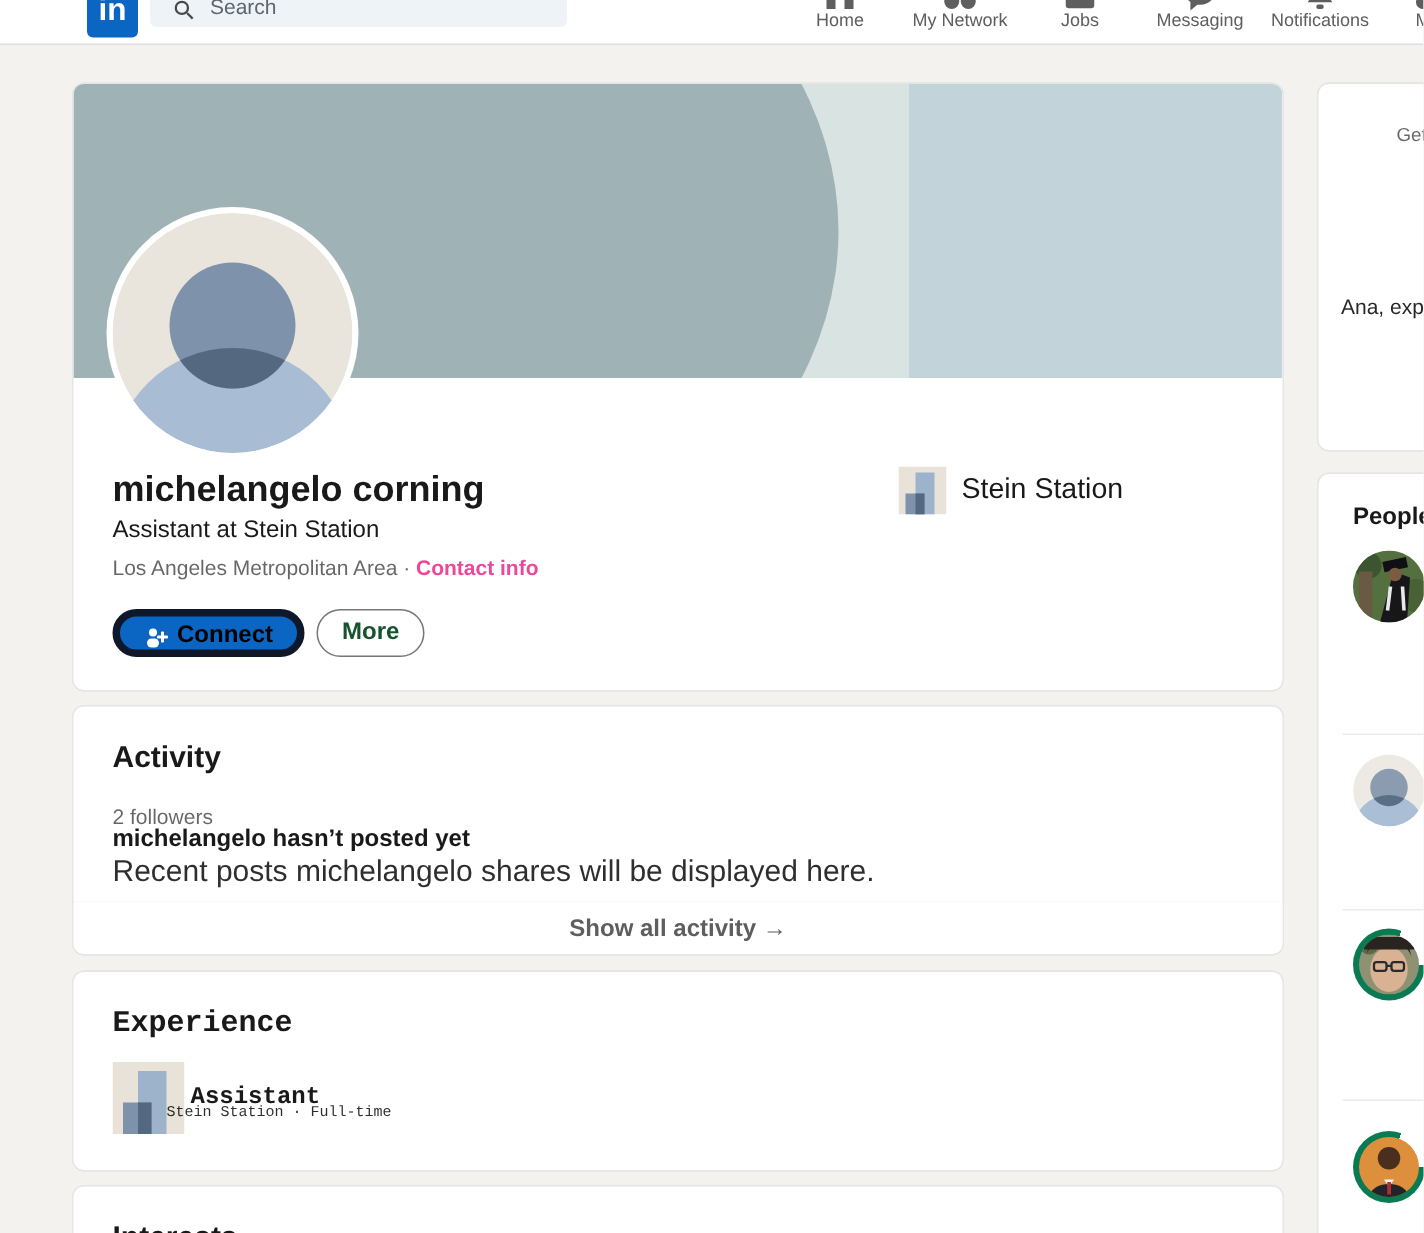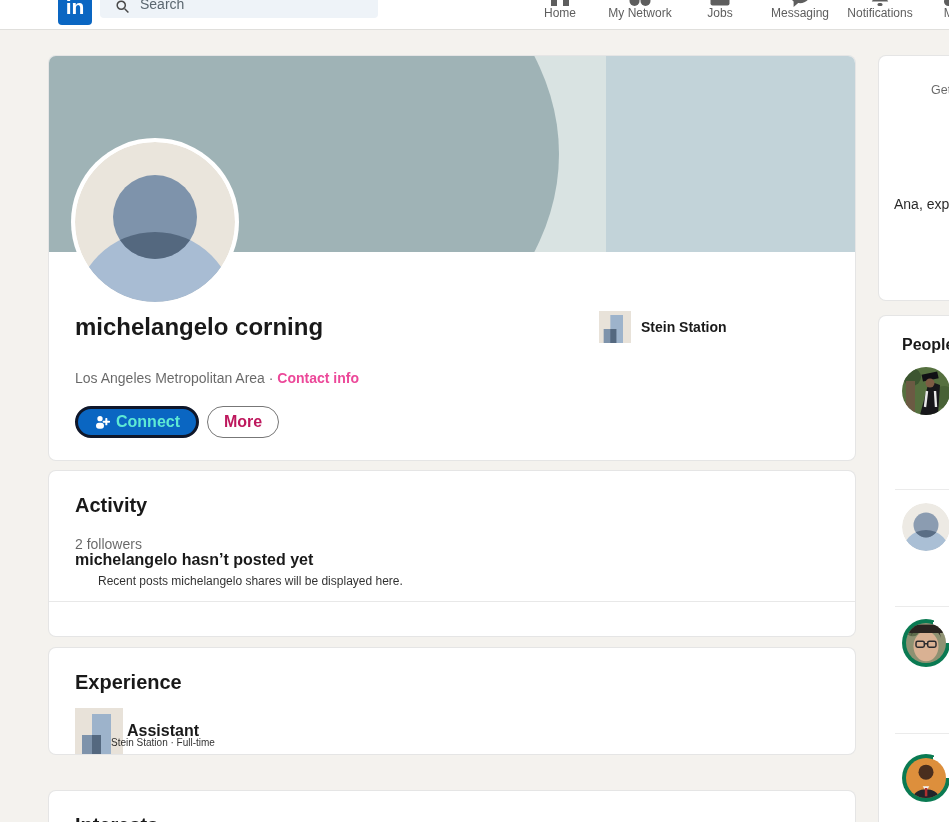--- a/index.html
+++ b/index.html
@@ -38,38 +38,38 @@
                  border-radius:50%; background:#fff; padding:4px; }
   .avatar-wrap svg { display:block; border-radius:50%; }
   .p-name { position:absolute; left:26px; top:256px; font-size:24px; font-weight:600; line-height:30px; }
   .p-headline { position:absolute; left:26px; top:288px; font-size:16px; line-height:20px; }
   .p-locrow { position:absolute; left:26px; top:313px; font-size:14px; line-height:18px; color:rgba(0,0,0,.6); }
   .p-locrow .contact { color:#ec4899; font-weight:600; cursor:pointer; }
   .btnrow { position:absolute; left:26px; top:350px; height:32px; display:flex; gap:8px; }
   .pill { height:32px; border-radius:16px; font-size:16px; font-weight:600;
           display:inline-flex; align-items:center; gap:6px; padding:0 16px; cursor:pointer;
           background:#fff; font-family:inherit; }
-  .pill.primary { background:#0a66c2; color:#5eead4; border:3px solid #0f172a; }
+  .pill.primary { background:#0a66c2; color:#000000; border:5px solid #0f172a;align-items:flex-end; }
   .pill.secondary { color:#0a66c2; border:1px solid #0a66c2; }
-  .pill.tertiary { color:#be185d; border:1px solid #777;justify-content:center; }
+  .pill.tertiary { color:#14532d; border:1px solid #777;justify-content:center; }
   .org-chip { position:absolute; left:550px; top:255px; display:flex; align-items:center; gap:10px; cursor:pointer; }
-  .org-chip .org-name { font-size:14px; font-weight:700; }
+  .org-chip .org-name { font-size:19px; font-weight:400; }
 
   
   #activity-card { top:470px; height:167px; }
   .sec-title { position:absolute; left:26px; top:22px; font-size:20px; font-weight:600; line-height:25px; }
   .followers { position:absolute; left:26px; top:49px; font-size:14px; color:rgba(0,0,0,.6);margin-top:16px; }
   .empty-title { position:absolute; left:26px; top:79px; font-size:16px; font-weight:700; line-height:20px; }
-  .empty-sub { position:absolute; left:26px; top:101px; font-size:12px; line-height:18px; color:rgba(0,0,0,.82);margin-left:23px; }
+  .empty-sub { position:absolute; left:26px; top:101px; font-size:20px; line-height:18px; color:rgba(0,0,0,.82); }
   .act-divider { position:absolute; left:0; right:0; top:130px; border-top:1px solid #e8e8e8; }
   .show-all { position:absolute; left:0; right:0; top:130px; height:37px; text-align:center;
               font-size:16px; font-weight:600; color:#5e5e5e; line-height:37px; cursor:pointer; background:#fff; border:none; width:100%; font-family:inherit;}
 
   
-  #experience-card { top:647px; height:108px; }
+  #experience-card { top:647px; height:134px;font-family:Liberation Mono, monospace; }
   .exp-entry-logo { position:absolute; left:26px; top:60px; }
   .exp-role { position:absolute; left:78px; top:73px; font-size:16px; font-weight:700; line-height:20px; }
   .exp-meta { position:absolute; left:62px; top:86px; font-size:10px; line-height:18px; color:rgba(0,0,0,.82); }
 
   
   #interests-card { top:790px; height:80px; }
   .int-title { position:absolute; left:26px; top:23px; font-size:20px; font-weight:600; }
 
   
   #ad-card { top:55px; height:246px; }
@@ -166,20 +166,21 @@
         <circle cx="80" cy="170" r="80" fill="#a8bcd3"></circle>
         <circle cx="80" cy="75" r="42" fill="#7e93ab"></circle>
         <g clip-path="url(#headclip)">
             <circle cx="80" cy="170" r="80" fill="#54687f"></circle>
           </g>
       </g>
     </svg>
   </div>
 
   <h1 class="p-name">michelangelo corning</h1>
+  <div class="p-headline">Assistant at Stein Station</div>
   <div class="p-locrow">
     <span>Los Angeles Metropolitan Area</span>
     <span> · </span>
     <span class="contact">Contact info</span>
   </div>
 
   <div class="btnrow">
     <button class="pill primary">
       <svg width="16" height="16" viewBox="0 0 24 24" fill="#fff">
           <circle cx="9" cy="7" r="4"></circle>
@@ -204,20 +205,21 @@
     <span class="org-name">Stein Station</span>
   </div>
 </section>
 
 <section class="card" id="activity-card">
   <h2 class="sec-title">Activity</h2>
   <div class="followers">2 followers</div>
   <div class="empty-title">michelangelo hasn’t posted yet</div>
   <div class="empty-sub">Recent posts michelangelo shares will be displayed here.</div>
   <div class="act-divider"></div>
+  <button class="show-all">Show all activity →</button>
 </section>
 
 <section class="card" id="experience-card">
   <h2 class="sec-title">Experience</h2>
   <div>
     <svg class="exp-entry-logo" width="48" height="48" viewBox="0 0 48 48">
       <rect width="48" height="48" fill="#e8e2d9"></rect>
       <rect x="17" y="6" width="19" height="42" fill="#9db3cb"></rect>
       <rect x="7" y="27" width="19" height="21" fill="#7e93ab"></rect>
       <rect x="17" y="27" width="9" height="21" fill="#54687f"></rect>

